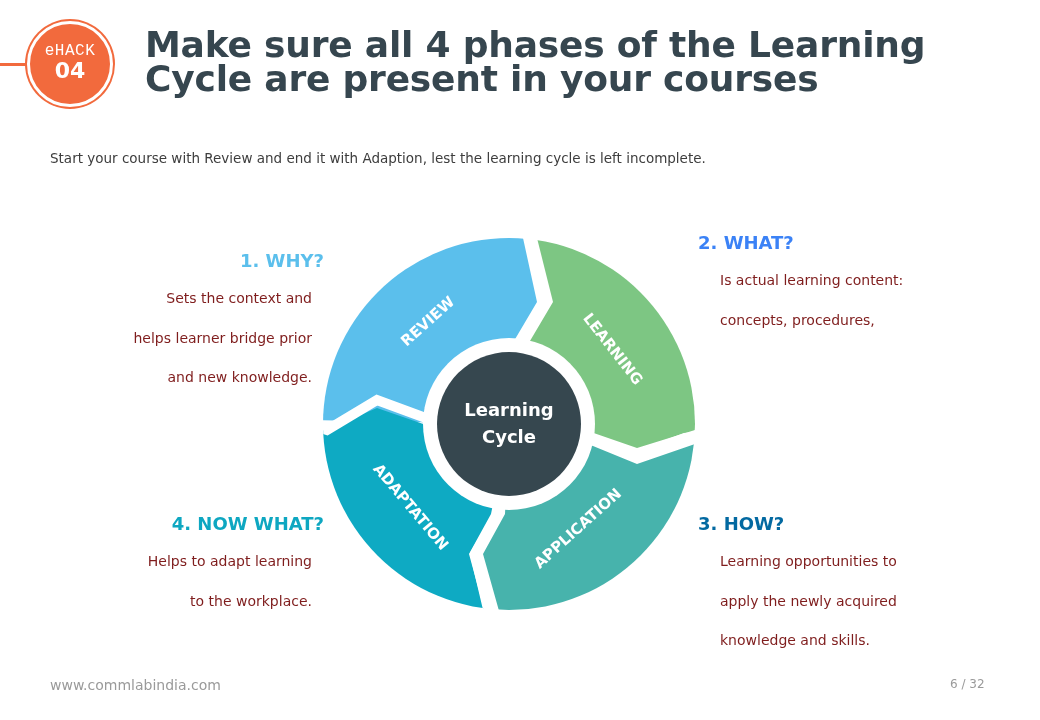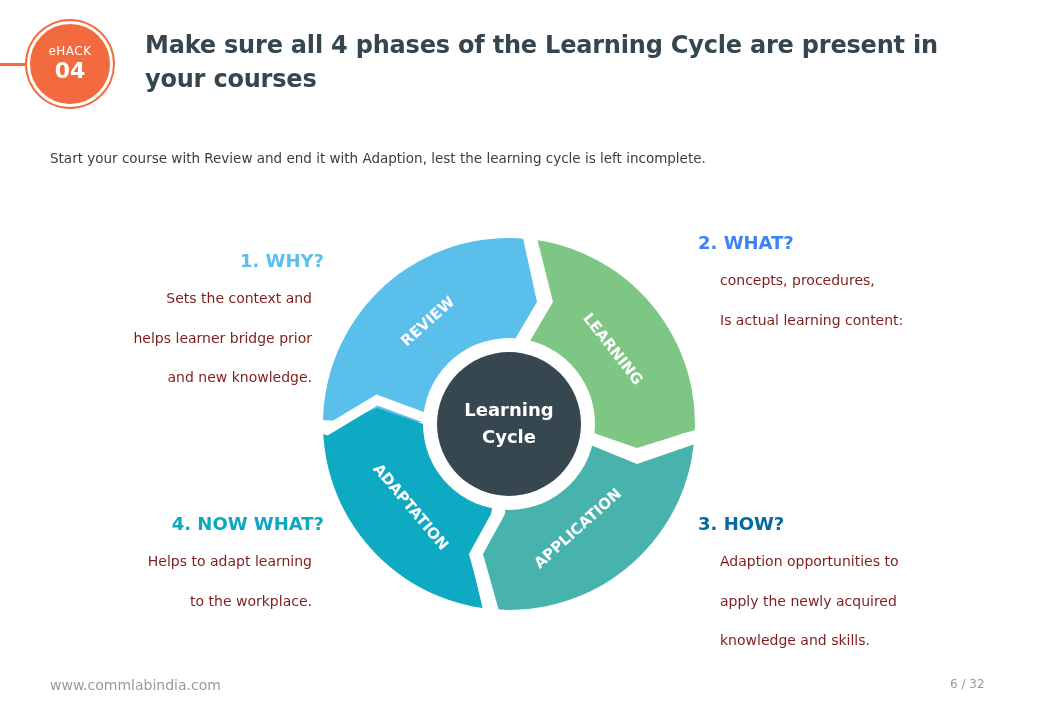--- a/index.html
+++ b/index.html
@@ -3,23 +3,23 @@
 <meta charset="utf-8">
 <style>
   html, body { margin: 0; padding: 0; background: #ffffff; }
   body { width: 1040px; height: 720px; position: relative; overflow: hidden;
          font-family: "DejaVu Sans", sans-serif; color: #37474f; }
   .badge-line { position: absolute; left: 0; top: 63px; width: 34px; height: 3px; background: #f26a3d; }
   .badge { position: absolute; left: 27px; top: 21px; width: 86px; height: 86px; border-radius: 50%;
            background: #f26a3d; box-sizing: border-box; border: 3px solid #ffffff;
            box-shadow: 0 0 0 2px #f26a3d; display: flex; flex-direction: column;
            align-items: center; justify-content: center; color: #fff; }
-  .badge-top { font-size: 12px; letter-spacing: 0.5px; line-height: 14px; }
+  .badge-top { font-size: 16px; letter-spacing: 0.5px; line-height: 14px; font-family: Liberation Mono, monospace; }
   .badge-num { font-size: 22px; font-weight: bold; line-height: 26px; text-align: right; }
-  .title { position: absolute; left: 145px; top: 28px; width: 860px; font-size: 24px; font-weight: bold;
+  .title { position: absolute; left: 145px; top: 28px; width: 860px; font-size: 36px; font-weight: bold;
            line-height: 34px; color: #36464f; letter-spacing: -0.2px; }
   .subtitle { position: absolute; left: 50px; top: 150px; font-size: 13.5px; color: #3d3d3d; }
   .phase { position: absolute; width: 240px; }
   .phase.left { text-align: right; }
   .phase.right { text-align: left; }
   .phase h3 { margin: 0 0 6px 0; font-size: 18px; font-weight: bold; line-height: 24px; }
   .phase p { margin: 12px; font-size: 14px; line-height: 27.5px; color: #7f1d1d; }
   .diagram { position: absolute; left: 315px; top: 230px; }
   .footer-url { position: absolute; left: 50px; top: 677px; font-size: 14px; color: #9a9a9a; }
   .footer-page { position: absolute; left: 950px; top: 677px; font-size: 12px; color: #9a9a9a; }
@@ -39,27 +39,27 @@
 
 <div class="phase left" style="left:84px; top:249px;">
   <h3 style="color:#5bbfec;">1. WHY?</h3>
   <p>Sets the context and</p>
   <p>helps learner bridge prior</p>
   <p>and new knowledge.</p>
 </div>
 
 <div class="phase right" style="left:698px; top:231px;">
   <h3 style="color:#3b82f6;">2. WHAT?</h3>
+  <p style="padding-left:10px;">Is actual learning content:</p>
   <p style="padding-left:10px;">concepts, procedures,</p>
-  <p style="padding-left:10px;">Is actual learning content:</p>
 </div>
 
 <div class="phase right" style="left:698px; top:512px;">
   <h3 style="color:#0369a1;">3. HOW?</h3>
-  <p style="padding-left:10px;">Adaption opportunities to</p>
+  <p style="padding-left:10px;">Learning opportunities to</p>
   <p style="padding-left:10px;">apply the newly acquired</p>
   <p style="padding-left:10px;">knowledge and skills.</p>
 </div>
 
 <div class="phase left" style="left:84px; top:512px;">
   <h3 style="color:#0ea7c1;">4. NOW WHAT?</h3>
   <p>Helps to adapt learning</p>
   <p>to the workplace.</p>
 </div>
 

